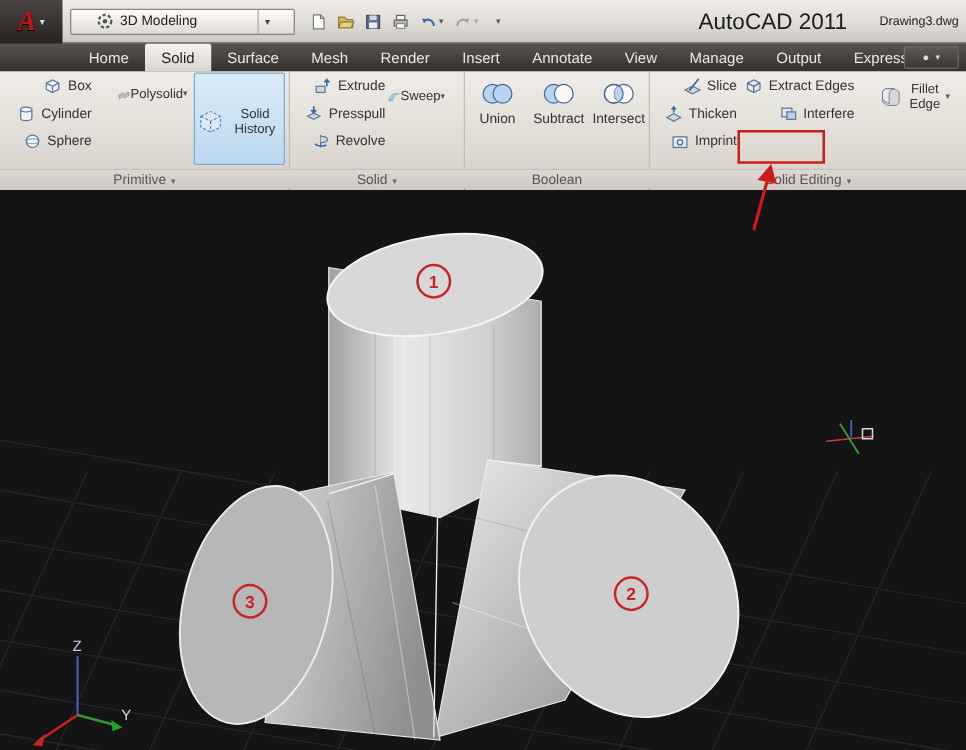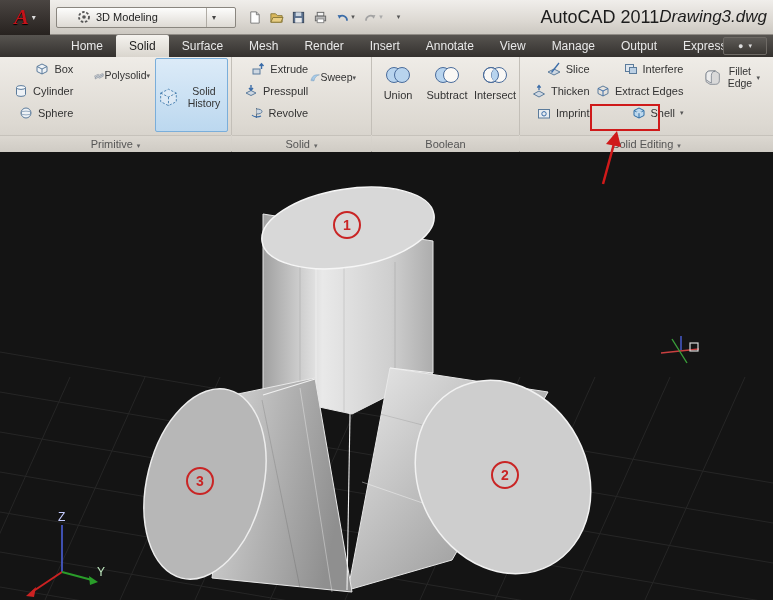--- a/index.html
+++ b/index.html
@@ -19,21 +19,21 @@
     font-size:11px; color:#222; padding:0 19px; }
   .ws-select .ws-label { flex:1; margin-left:4px; }
   .ws-dd { font-size:8px; color:#444; border-left:1px solid #b0aca5; padding-left:5px; height:100%; display:flex; align-items:center; }
   .qat { display:flex; align-items:center; margin-left:8px; gap:2px; }
   .qbtn { width:20px; height:22px; display:flex; align-items:center; justify-content:center; border-radius:2px; }
   .qbtn.with-dd { width:26px; }
   .dd-mini { font-size:7px; color:#555; margin-left:1px; }
   .dd-mini.disabled { color:#aaa; }
   .tb-spacer { flex:1; }
   .app-title { font-size:18px; color:#1c1c1c; }
-  .doc-title { font-size:17px; color:#1c1c1c; margin-right:6px;font-style:italic; }
+  .doc-title { font-size:10px; color:#1c1c1c; margin-left:26px; margin-right:6px; }
 
   
   .tabbar { position:absolute; top:35px; left:0; width:773px; height:22px;
     background:linear-gradient(#575450,#34312e); display:flex; padding-left:58px; }
   .tab { padding:0 13px; line-height:22px; font-size:12px; color:#e9e9e9; cursor:default; white-space:nowrap; }
   .tab.active { background:linear-gradient(#f5f3ef,#d9d5ce); color:#1d1d1d; border-radius:2px 2px 0 0; }
   .ribbon-ctl { position:absolute; right:6px; top:2px; height:18px; width:44px;
     background:linear-gradient(#5d5a56,#3a3733); border:1px solid #6e6a65; border-radius:2px;
     display:flex; align-items:center; justify-content:center; gap:4px; color:#ddd; }
   .ribbon-ctl .circ { font-size:9px; line-height:1; }
@@ -288,40 +288,31 @@
         <svg class="i16" viewBox="0 0 16 16">
           <rect x="2.5" y="4.5" width="11" height="8.5" fill="#e8ecf0" stroke="#5b7b9b"></rect>
           <circle cx="8" cy="8.8" r="2.2" fill="none" stroke="#3a6ca8"></circle>
         </svg>
         <span>Imprint</span>
       </div>
     </div>
     <div class="pcol" style="left:72px;top:2px;">
       <div class="small-btn">
         <svg class="i16" viewBox="0 0 16 16">
+          <path d="M3 5.5L8 3l5 2.5v5L8 13l-5-2.5z" fill="none" stroke="#5b7b9b"></path>
+          <path d="M3 5.5L8 8l5-2.5M8 8v5" fill="none" stroke="#3a6ca8"></path>
+        </svg>
+        <span>Extract Edges</span>
+      </div>
+      <div class="small-btn">
+        <svg class="i16" viewBox="0 0 16 16">
           <rect x="2.5" y="3.5" width="8" height="7" fill="#dfe6ee" stroke="#5b7b9b"></rect>
           <rect x="6.5" y="6.5" width="7" height="6" fill="#bcd0e4" stroke="#5b7b9b"></rect>
         </svg>
         <span>Interfere</span>
-      </div>
-      <div class="small-btn">
-        <svg class="i16" viewBox="0 0 16 16">
-          <path d="M3 5.5L8 3l5 2.5v5L8 13l-5-2.5z" fill="none" stroke="#5b7b9b"></path>
-          <path d="M3 5.5L8 8l5-2.5M8 8v5" fill="none" stroke="#3a6ca8"></path>
-        </svg>
-        <span>Extract Edges</span>
-      </div>
-      <div class="small-btn">
-        <svg class="i16" viewBox="0 0 16 16">
-          <path d="M3 5.5L8 3l5 2.5v5L8 13l-5-2.5z" fill="#bcd8ee" stroke="#2e6da4"></path>
-          <path d="M3 5.5L8 8l5-2.5M8 8v5" fill="none" stroke="#2e6da4"></path>
-          <path d="M5.5 6.8L8 8l2.5-1.2" fill="none" stroke="#eef5fb"></path>
-        </svg>
-        <span>Shell</span>
-        <span class="dd-mini">▾</span>
       </div>
     </div>
     <div class="big-btn" style="left:182px;top:2px;width:58px;">
       <svg class="i30" viewBox="0 0 32 30">
         <path d="M6 12q0-6 6-6h8l6 4v10q0 6-6 6h-8l-6-4z" fill="#d9d9d9" stroke="#66707c"></path>
         <path d="M6 12q0-6 6-6h8q-6 1-6 7v11l-2-1-6-4z" fill="#ececec" stroke="#66707c"></path>
       </svg>
       <span>Fillet Edge</span>
       <span class="dd">▾</span>
     </div>

